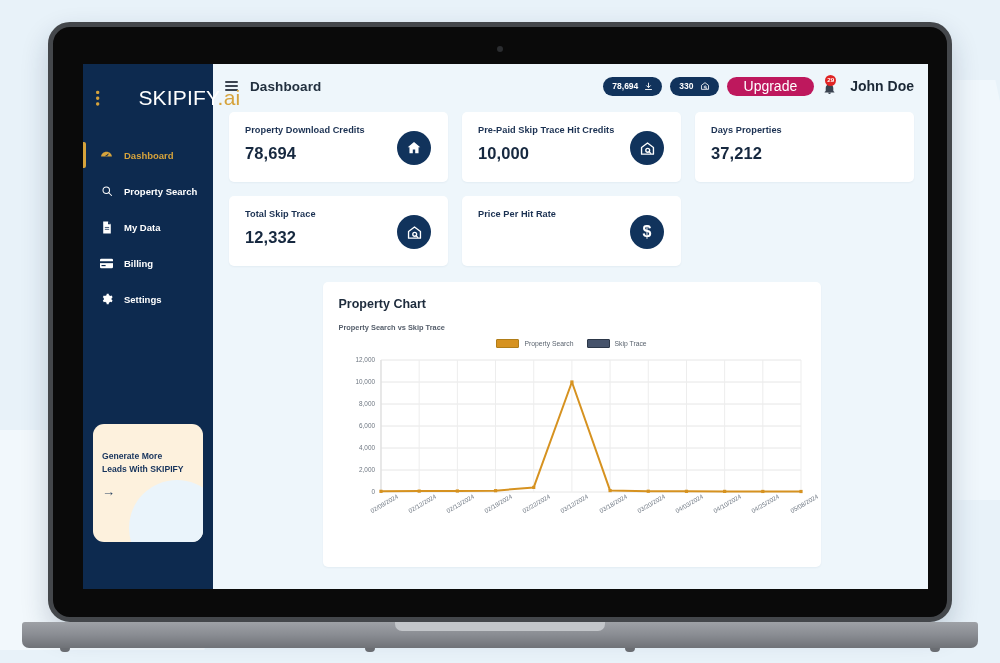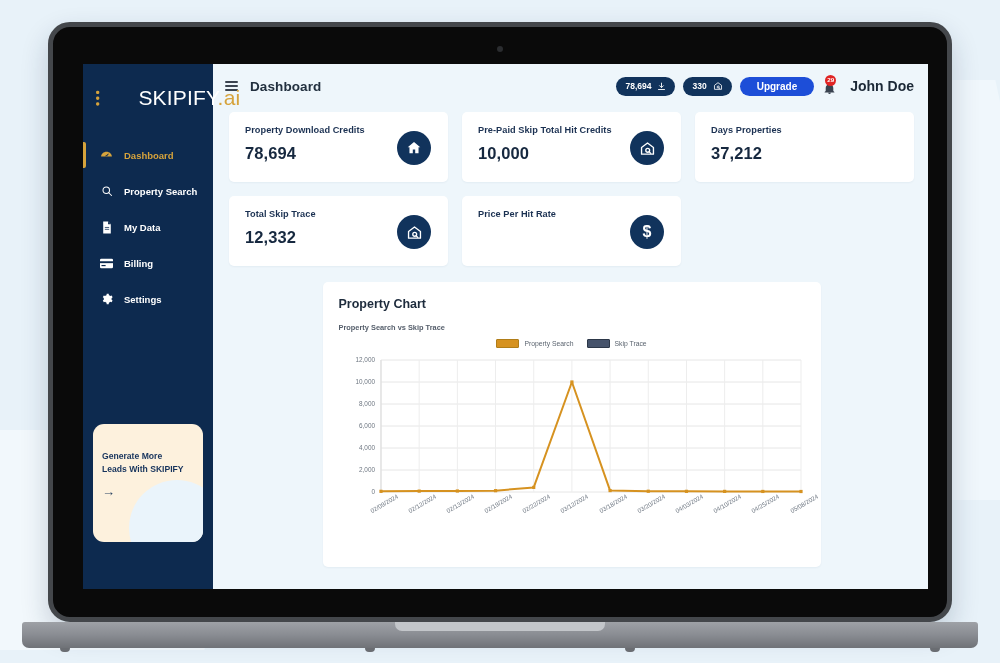--- a/index.html
+++ b/index.html
@@ -158,24 +158,24 @@
     margin-left: auto; display: flex; align-items: center; gap: 8px;
   }
   .pill {
     display: flex; align-items: center; gap: 6px;
     background: #11335c; color: #fff;
     border-radius: 11px; height: 19px; padding: 0 9px;
     font-size: 8.5px; font-weight: bold; cursor: pointer;
   }
   .pill svg { display: block; }
   .btn-upgrade {
-    background: #1d4ed8; color: #fff;
+    background: #be185d; color: #fff;
     border: none; border-radius: 11px;
     height: 19px; padding: 0 17px;
-    font-size: 10px; font-weight: bold;
+    font-size: 14px; font-weight: normal;
     font-family: "Liberation Sans", sans-serif;
     cursor: pointer;
   }
   .bell-wrap { position: relative; width: 15px; height: 19px; cursor: pointer; }
   .bell-wrap svg { position: absolute; left: 1px; top: 5px; }
   .bell-badge {
     position: absolute; left: 3px; top: -2px;
     min-width: 11px; height: 11px; padding: 0 1.5px;
     background: #e02424; color: #fff;
     border-radius: 6px; font-size: 6.2px; font-weight: bold;
@@ -401,21 +401,21 @@
             <div class="card-label">Property Download Credits</div>
             <div class="card-value">78,694</div>
             <div class="card-icon">
               <svg width="16" height="16" viewBox="0 0 24 24" fill="#ffffff">
                 <path d="M12 3L2.6 11h2.6v9h5v-5.6h3.6V20h5v-9h2.6z"></path>
               </svg>
             </div>
           </div>
 
           <div class="card">
-            <div class="card-label">Pre-Paid Skip Total Hit Credits</div>
+            <div class="card-label">Pre-Paid Skip Trace Hit Credits</div>
             <div class="card-value">10,000</div>
             <div class="card-icon">
               <svg width="17" height="17" viewBox="0 0 24 24" fill="none" stroke="#ffffff" stroke-width="1.9" stroke-linejoin="round">
                 <path d="M3.6 10.6L12 4.2l8.4 6.4V20H3.6z"></path>
                 <circle cx="12.3" cy="14.6" r="2.7"></circle>
                 <line x1="14.3" y1="16.6" x2="16.6" y2="18.9" stroke-linecap="round"></line>
               </svg>
             </div>
           </div>
 

